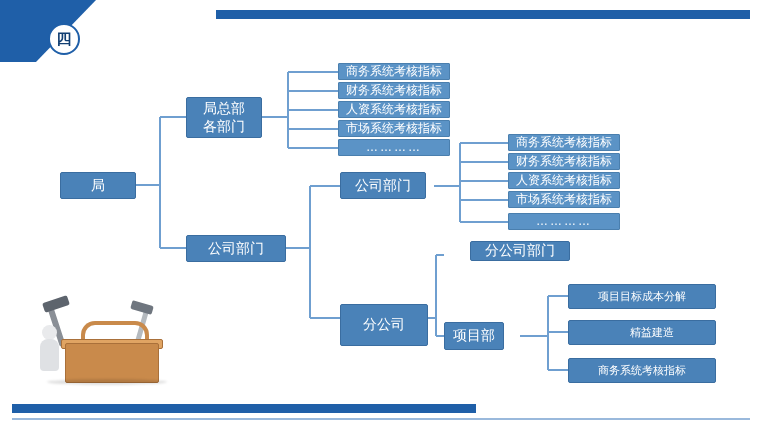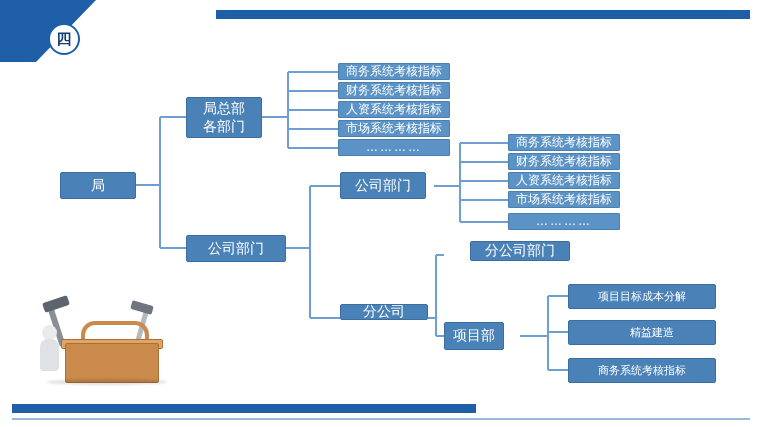--- a/index.html
+++ b/index.html
@@ -204,21 +204,21 @@
 <div class="node small" style="left:338px; top:120px; width:112px; height:17px;">
   <span>市场系统考核指标</span>
 </div>
 <div class="node small dots" style="left:338px; top:139px; width:112px; height:17px;">
   <span>…………</span>
 </div>
 
 <div class="node big" style="left:340px; top:172px; width:86px; height:27px;">
   <span>公司部门</span>
 </div>
-<div class="node big" style="left:340px; top:304px; width:88px; height:16px;">
+<div class="node big" style="left:340px; top:304px; width:88px; height:42px;">
   <span>分公司</span>
 </div>
 
 <div class="node small" style="left:508px; top:134px; width:112px; height:17px;">
   <span>商务系统考核指标</span>
 </div>
 <div class="node small" style="left:508px; top:153px; width:112px; height:17px;">
   <span>财务系统考核指标</span>
 </div>
 <div class="node small" style="left:508px; top:172px; width:112px; height:17px;">

